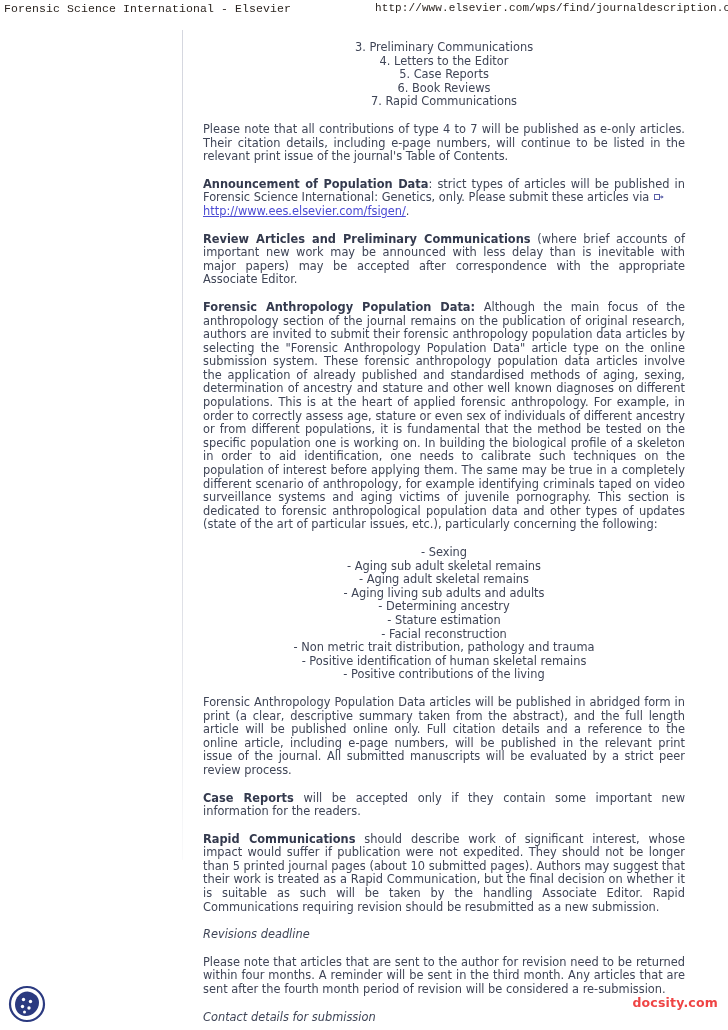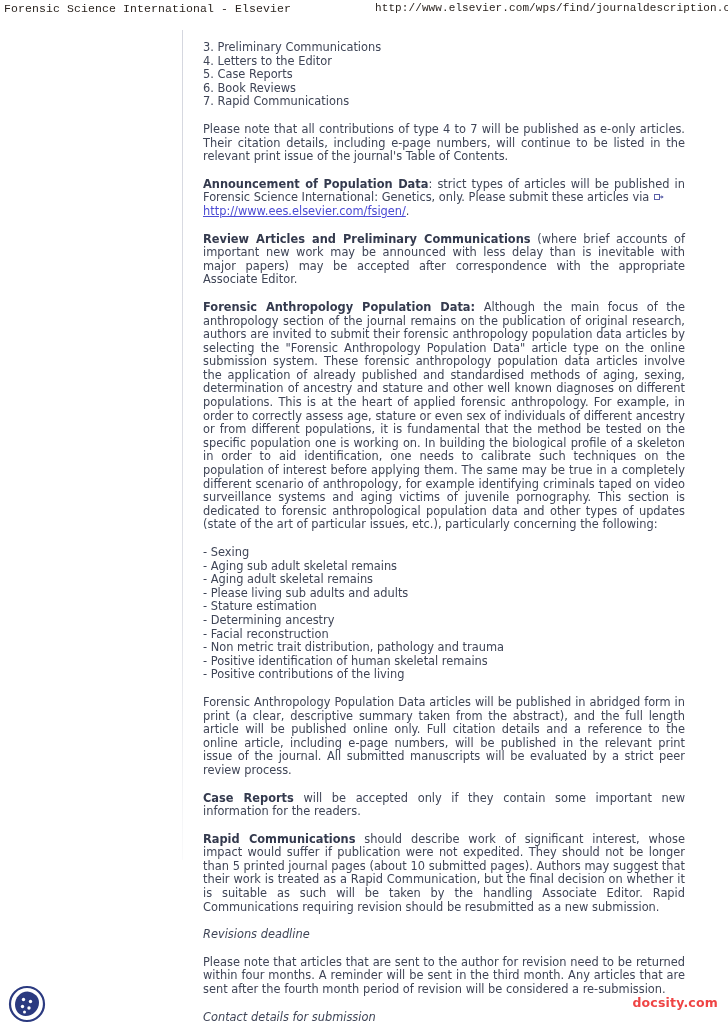--- a/index.html
+++ b/index.html
@@ -65,21 +65,21 @@
     line-height: 13.6px;
     color: #3f4557;
     text-align: justify;
   }
   .spacer-md { height: 14px; }
 
   .numlist, .dashlist {
     margin: 0;
     padding: 0;
     list-style: none;
-    text-align: left;
+    text-align: center;
   }
   .numlist li, .dashlist li {
     margin: 0;
     padding: 0;
     line-height: 13.6px;
     white-space: nowrap;
   }
 
   p.para {
     margin: 0;
@@ -168,23 +168,23 @@
   <p class="para">
     <span class="b">Forensic Anthropology Population Data:</span><span> Although the main focus of the anthropology section of the journal remains on the publication of original research, authors are invited to submit their forensic anthropology population data articles by selecting the "Forensic Anthropology Population Data" article type on the online submission system. These forensic anthropology population data articles involve the application of already published and standardised methods of aging, sexing, determination of ancestry and stature and other well known diagnoses on different populations. This is at the heart of applied forensic anthropology. For example, in order to correctly assess age, stature or even sex of individuals of different ancestry or from different populations, it is fundamental that the method be tested on the specific population one is working on. In building the biological profile of a skeleton in order to aid identification, one needs to calibrate such techniques on the population of interest before applying them. The same may be true in a completely different scenario of anthropology, for example identifying criminals taped on video surveillance systems and aging victims of juvenile pornography. This section is dedicated to forensic anthropological population data and other types of updates (state of the art of particular issues, etc.), particularly concerning the following:</span>
   </p>
 
   <div class="spacer-md"></div>
 
   <ul class="dashlist">
     <li>- Sexing</li>
     <li>- Aging sub adult skeletal remains</li>
     <li>- Aging adult skeletal remains</li>
-    <li>- Please living sub adults and adults</li>
+    <li>- Aging living sub adults and adults</li>
+    <li>- Determining ancestry</li>
     <li>- Stature estimation</li>
-    <li>- Determining ancestry</li>
     <li>- Facial reconstruction</li>
     <li>- Non metric trait distribution, pathology and trauma</li>
     <li>- Positive identification of human skeletal remains</li>
     <li>- Positive contributions of the living</li>
   </ul>
 
   <div class="spacer-md"></div>
 
   <p class="para">Forensic Anthropology Population Data articles will be published in abridged form in print (a clear, descriptive summary taken from the abstract), and the full length article will be published online only. Full citation details and a reference to the online article, including e-page numbers, will be published in the relevant print issue of the journal. All submitted manuscripts will be evaluated by a strict peer review process.</p>
 

